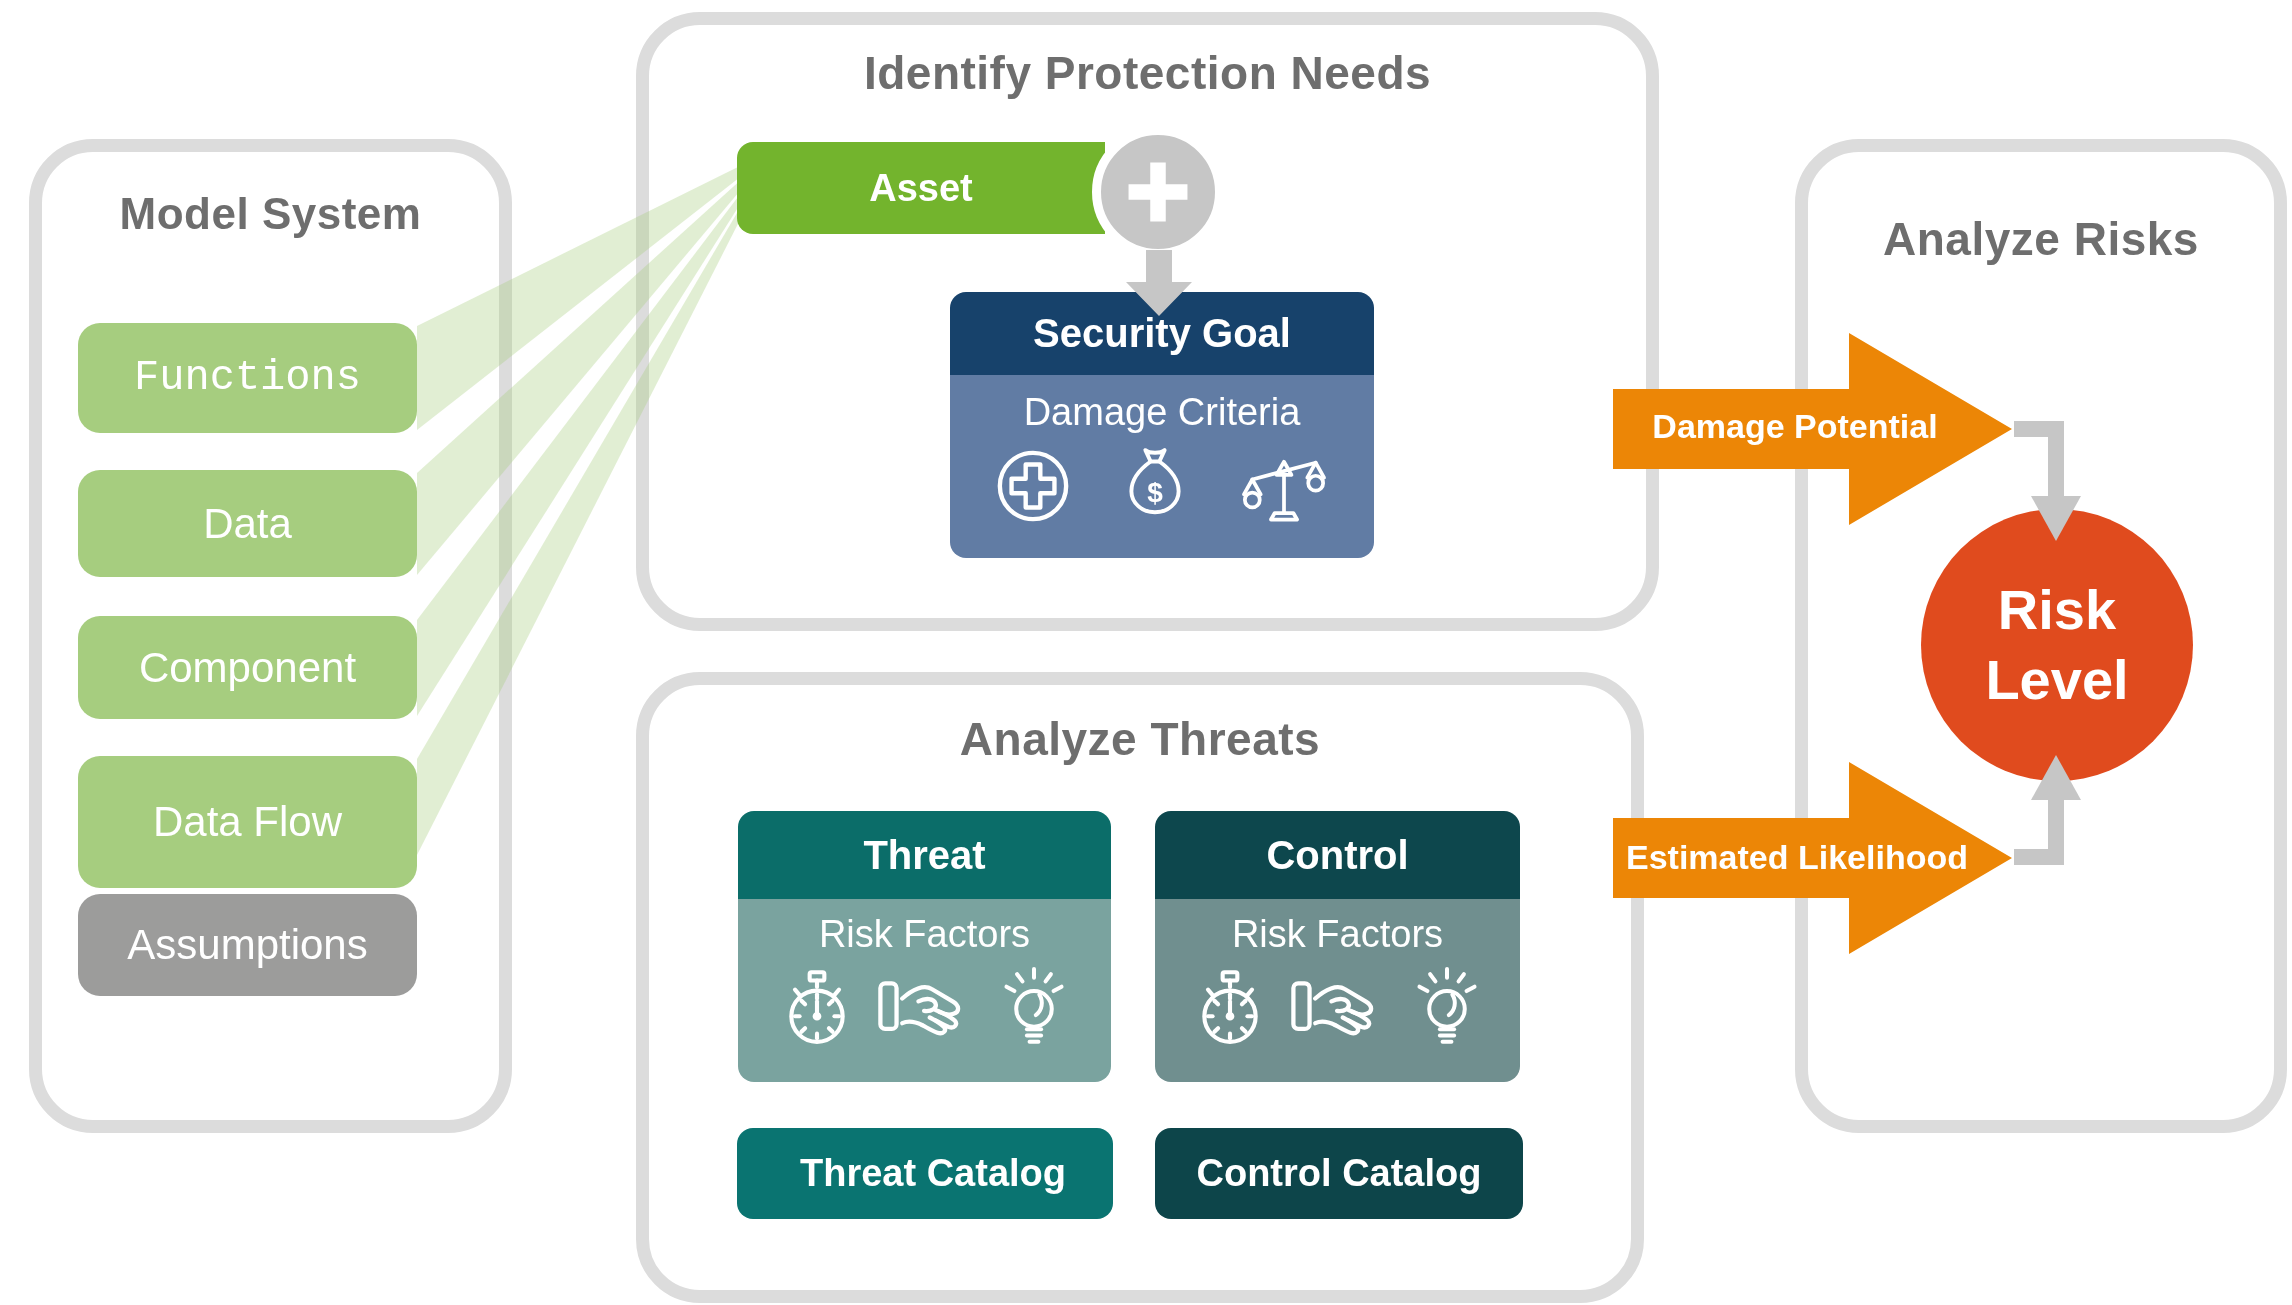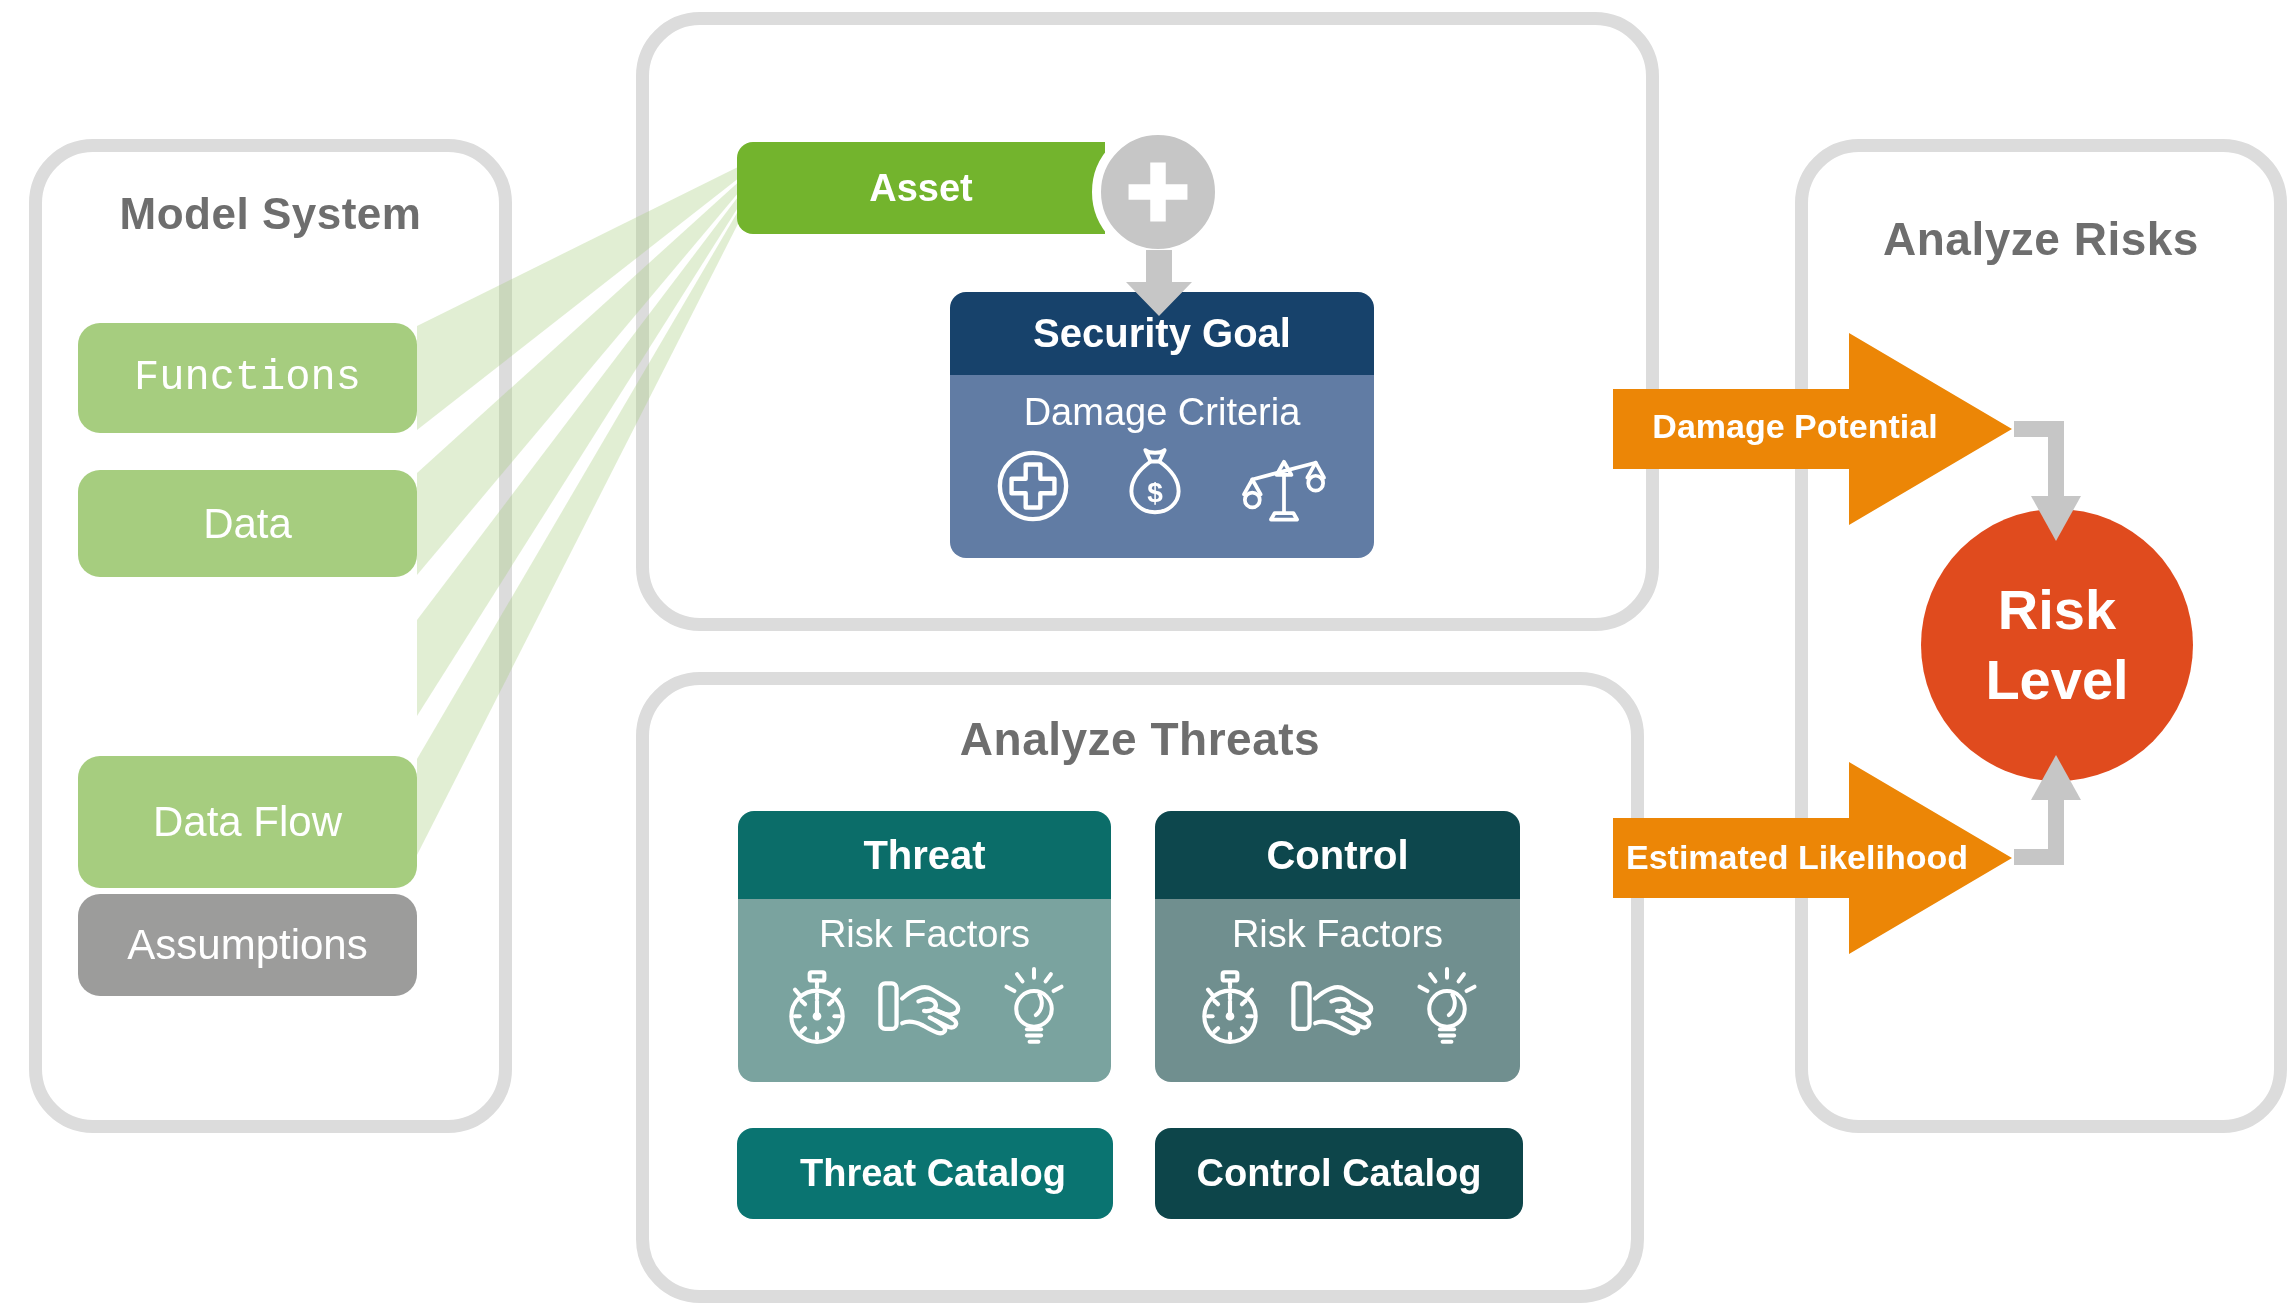--- a/index.html
+++ b/index.html
@@ -71,27 +71,31 @@
   </svg>
 
   <div class="panel-title" style="left:29px;top:189px;width:483px;font-size:44px;">Model System</div>
 
   <div class="m-item m-green" style="top:323px;height:110px;font-family:Liberation Mono, monospace;">
     <span>Functions</span>
   </div>
   <div class="m-item m-green" style="top:470px;height:107px;">
     <span>Data</span>
   </div>
+  <div class="m-item m-green" style="top:616px;height:103px;">
+    <span>Component</span>
+  </div>
   <div class="m-item m-green" style="top:756px;height:132px;">
     <span>Data Flow</span>
   </div>
   <div class="m-item m-gray" style="top:894px;height:102px;">
     <span>Assumptions</span>
   </div>
 
+  <div class="panel-title" style="left:636px;top:46px;width:1023px;font-size:46px;">Identify Protection Needs</div>
 
   <div class="box bar bar-asset" style="left:737px;top:142px;width:368px;height:92px;">
     <span>Asset</span>
   </div>
 
   <div class="plus-circle">
     <svg width="62" height="62" viewBox="0 0 40 40">
       <path d="M15,1 h10 v14 h14 v10 H25 v14 H15 V25 H1 V15 h14 z" fill="#fff"></path>
     </svg>
   </div>

